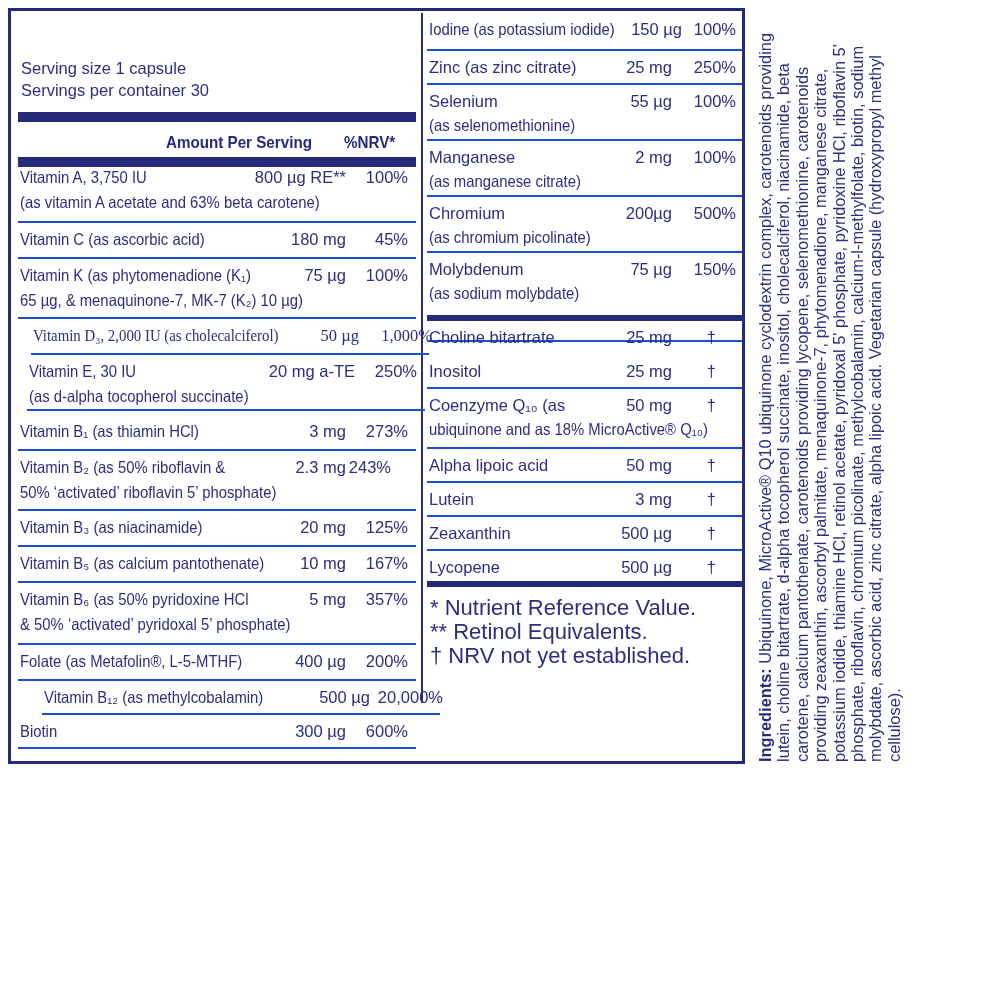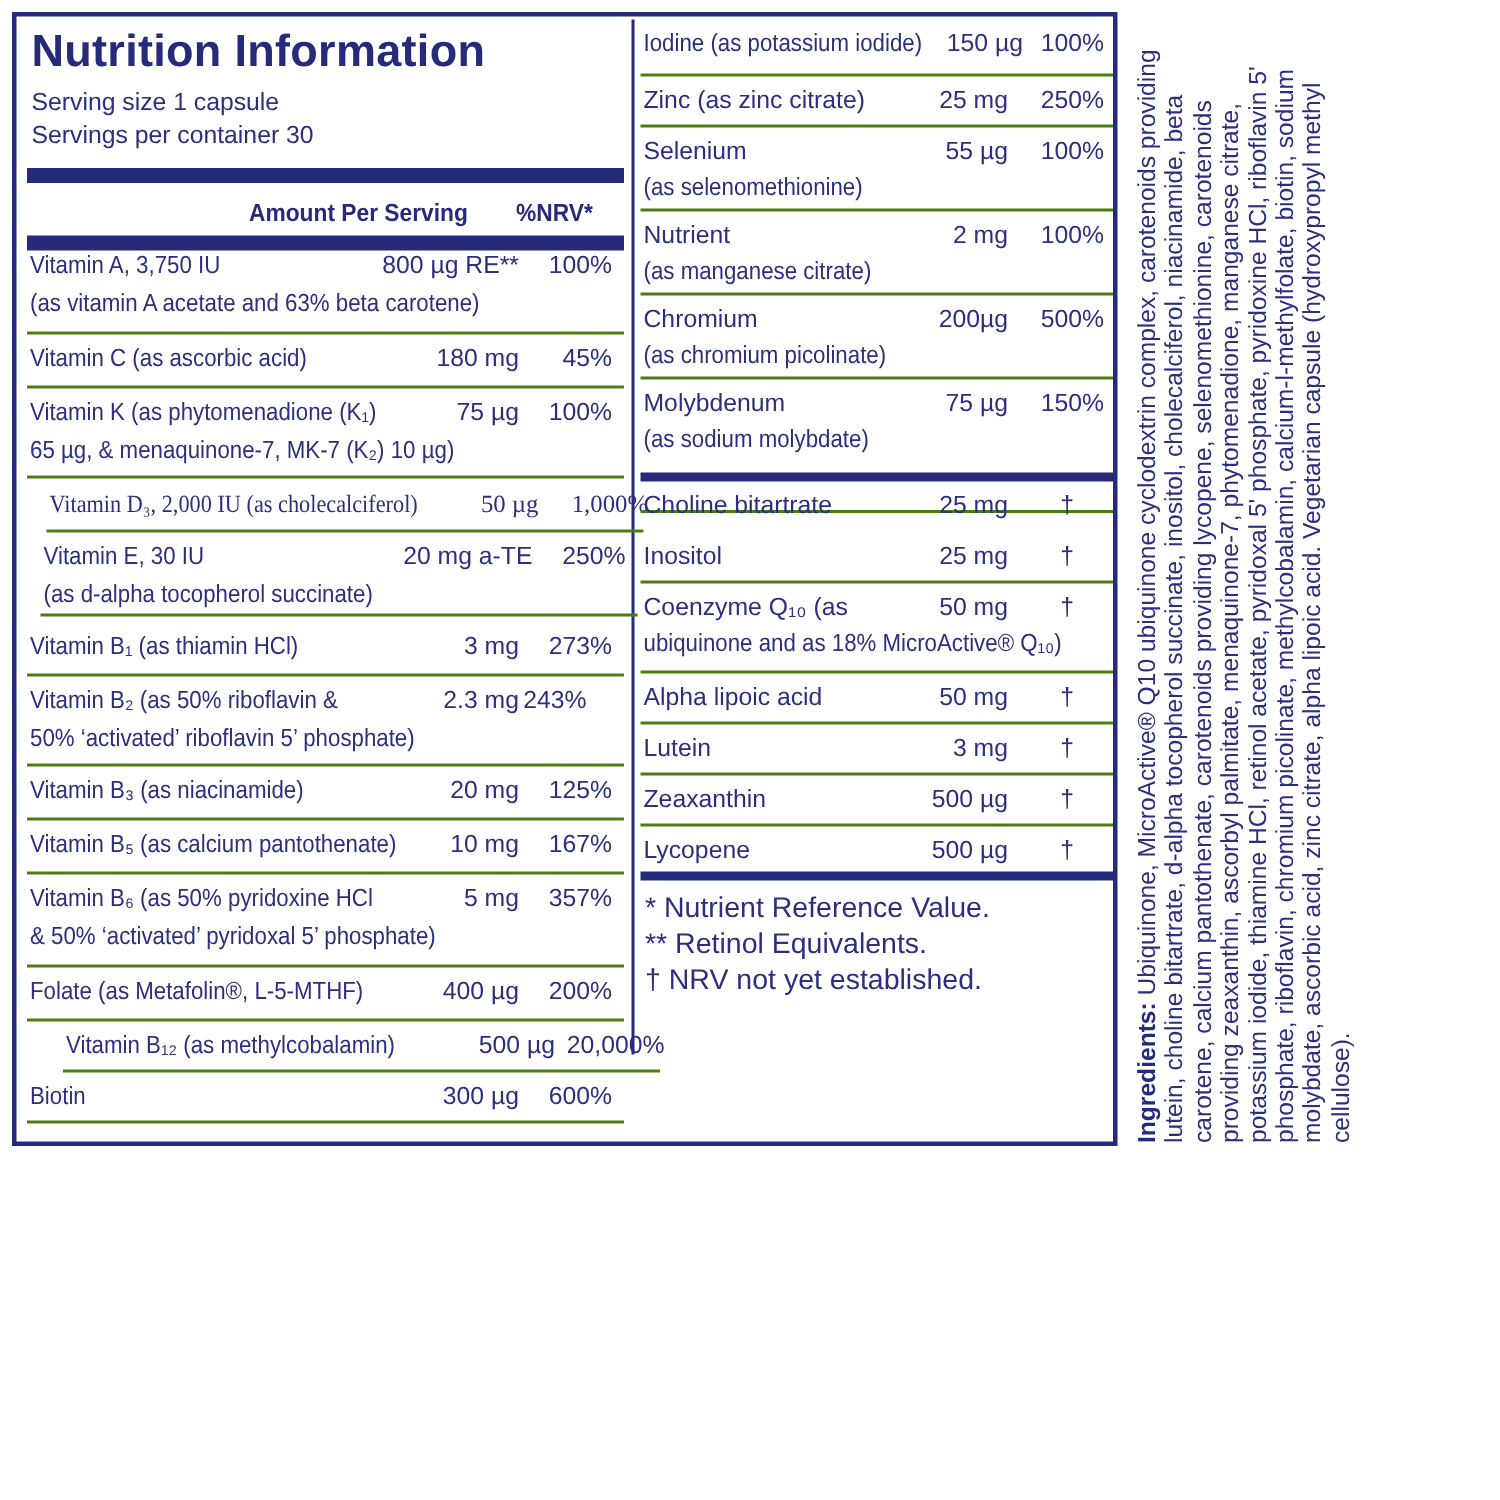--- a/index.html
+++ b/index.html
@@ -7,35 +7,34 @@
            font-family: "Liberation Sans", sans-serif; color: #2b2f7e; }
     .panel { position: absolute; left: 8px; top: 8px; width: 731px; height: 750px;
              border: 3px solid #262a7a; box-sizing: content-box; }
     .title { position: absolute; left: 10px; top: 7px; font-size: 30px; font-weight: bold;
              letter-spacing: 0.2px; color: #262a7a; }
     .serving { position: absolute; left: 10px; font-size: 16.5px; color: #2b2f7e; }
     .thickbar { position: absolute; height: 10px; background: #262a7a; }
     .hdr { position: absolute; top: 122px; font-size: 16.5px; font-weight: bold; color: #262a7a;
            transform: scaleX(0.92); transform-origin: left center; white-space: nowrap; }
     .col-divider { position: absolute; left: 410px; top: 2px; width: 2px; height: 690px; background: #262a7a; }
-    .row { position: absolute; border-bottom: 2px solid #4d7c0f; box-sizing: border-box; }
+    .row { position: absolute; border-bottom: 2px solid #1d4ed8; box-sizing: border-box; }
     .row .l1, .row .l2 { position: absolute; white-space: nowrap; font-size: 16.5px; color: #2b2f7e; }
     .row .amt, .row .nrv { position: absolute; white-space: nowrap; font-size: 16.5px; color: #2b2f7e; text-align: right; }
     .cond { transform: scaleX(0.9); transform-origin: left center; }
-    .foot { position: absolute; left: 419px; font-size: 19px; color: #2b2f7e; white-space: nowrap; }
+    .foot { position: absolute; left: 419px; font-size: 22px; color: #2b2f7e; white-space: nowrap; }
     .ingredients { position: absolute; left: 756px; top: 762px; width: 752px; height: 222px;
                    transform-origin: 0 0; transform: rotate(-90deg);
                    font-size: 16.4px; line-height: 18.4px; color: #2b2f7e; }
     .ingredients b { color: #262a7a; }
   </style>
 </head>
 <body>
 
 <div class="panel">
-  <div class="title">Nutrition Information</div>
   <div class="serving" style="top:48px">Serving size  1 capsule</div>
   <div class="serving" style="top:70px">Servings per container  30</div>
 
   <div class="thickbar" style="left:7px; top:101px; width:398px;"></div>
   <div class="hdr" style="left:155px;">Amount Per Serving</div>
   <div class="hdr" style="left:333px;">%NRV*</div>
   <div class="thickbar" style="left:7px; top:146px; width:398px;"></div>
 
   <div class="col-divider"></div>
 
@@ -123,21 +122,21 @@
         <div class="amt" style="right: 70px; top: 7px;">25 mg</div>
         <div class="nrv" style="right: 6px; top: 7px;">250%</div>
       </div>
       <div class="row" style="left: 416px; top: 74px; width: 315px; height: 56px;">
         <div class="l1" style="left: 2px; top: 7px;">Selenium</div>
         <div class="l2 cond" style="left: 2px; top: 31px;">(as selenomethionine)</div>
         <div class="amt" style="right: 70px; top: 7px;">55 µg</div>
         <div class="nrv" style="right: 6px; top: 7px;">100%</div>
       </div>
       <div class="row" style="left: 416px; top: 130px; width: 315px; height: 56px;">
-        <div class="l1" style="left: 2px; top: 7px;">Nutrient</div>
+        <div class="l1" style="left: 2px; top: 7px;">Manganese</div>
         <div class="l2 cond" style="left: 2px; top: 31px;">(as manganese citrate)</div>
         <div class="amt" style="right: 70px; top: 7px;">2 mg</div>
         <div class="nrv" style="right: 6px; top: 7px;">100%</div>
       </div>
       <div class="row" style="left: 416px; top: 186px; width: 315px; height: 56px;">
         <div class="l1" style="left: 2px; top: 7px;">Chromium</div>
         <div class="l2 cond" style="left: 2px; top: 31px;">(as chromium picolinate)</div>
         <div class="amt" style="right: 70px; top: 7px;">200µg</div>
         <div class="nrv" style="right: 6px; top: 7px;">500%</div>
       </div>

